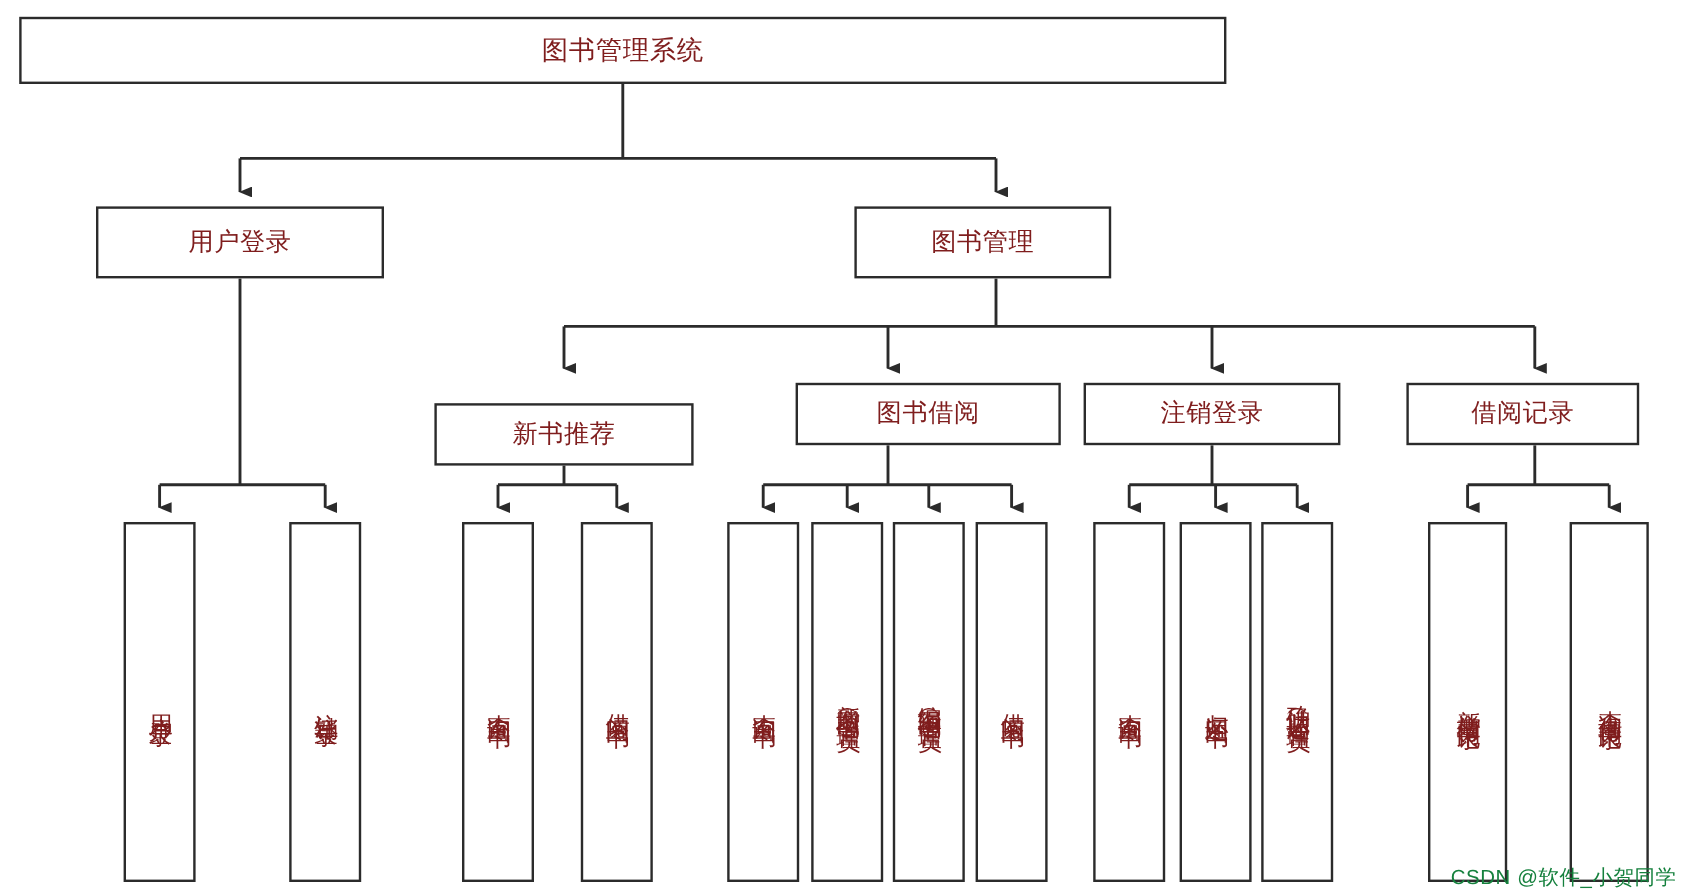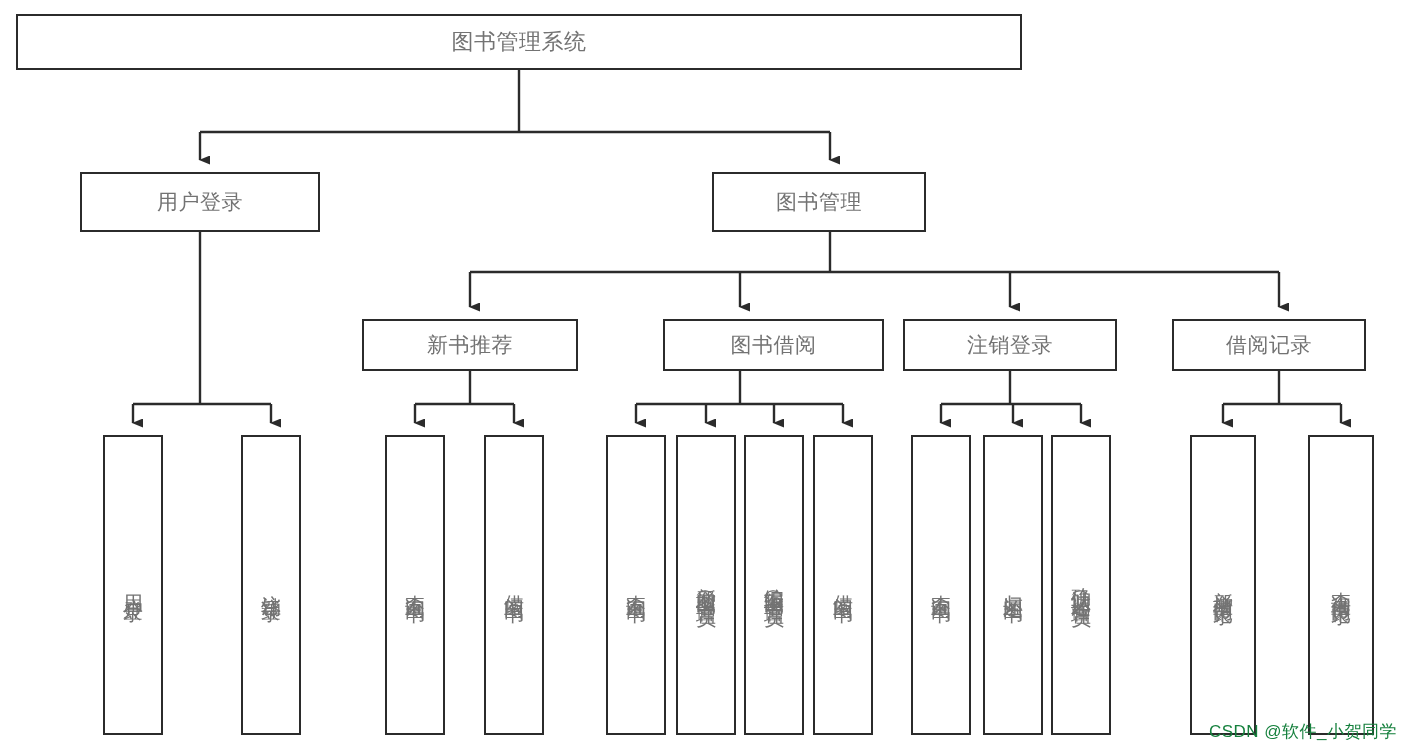--- a/index.html
+++ b/index.html
@@ -30,21 +30,21 @@
     position: absolute;
     box-sizing: border-box;
     background: #ffffff;
     border: 2px solid #2b2b2b;
     display: flex;
     align-items: center;
     justify-content: center;
     overflow: hidden;
   }
   .node .node-label {
-    color: #737373;
+    color: #7f1d1d;
     font-size: 21px;
     line-height: 1.24;
     letter-spacing: 0.5px;
     text-align: center;
     white-space: nowrap;
   }
   .node.vertical .node-label {
     writing-mode: vertical-rl;
     text-orientation: upright;
     letter-spacing: 3px;
@@ -115,21 +115,21 @@
   <div id="nodes-layer">
       <div class="node root" style="left: 16px; top: 14px; width: 1006px; height: 56px;">
         <span class="node-label">图书管理系统</span>
       </div>
       <div class="node" style="left: 80px; top: 172px; width: 240px; height: 60px;">
         <span class="node-label">用户登录</span>
       </div>
       <div class="node" style="left: 712px; top: 172px; width: 214px; height: 60px;">
         <span class="node-label">图书管理</span>
       </div>
-      <div class="node" style="left: 362px; top: 319px; width: 216px; height: 52px;">
+      <div class="node" style="left: 362px; top: 336px; width: 216px; height: 52px;">
         <span class="node-label">新书推荐</span>
       </div>
       <div class="node" style="left: 663px; top: 319px; width: 221px; height: 52px;">
         <span class="node-label">图书借阅</span>
       </div>
       <div class="node" style="left: 903px; top: 319px; width: 214px; height: 52px;">
         <span class="node-label">注销登录</span>
       </div>
       <div class="node" style="left: 1172px; top: 319px; width: 194px; height: 52px;">
         <span class="node-label">借阅记录</span>

